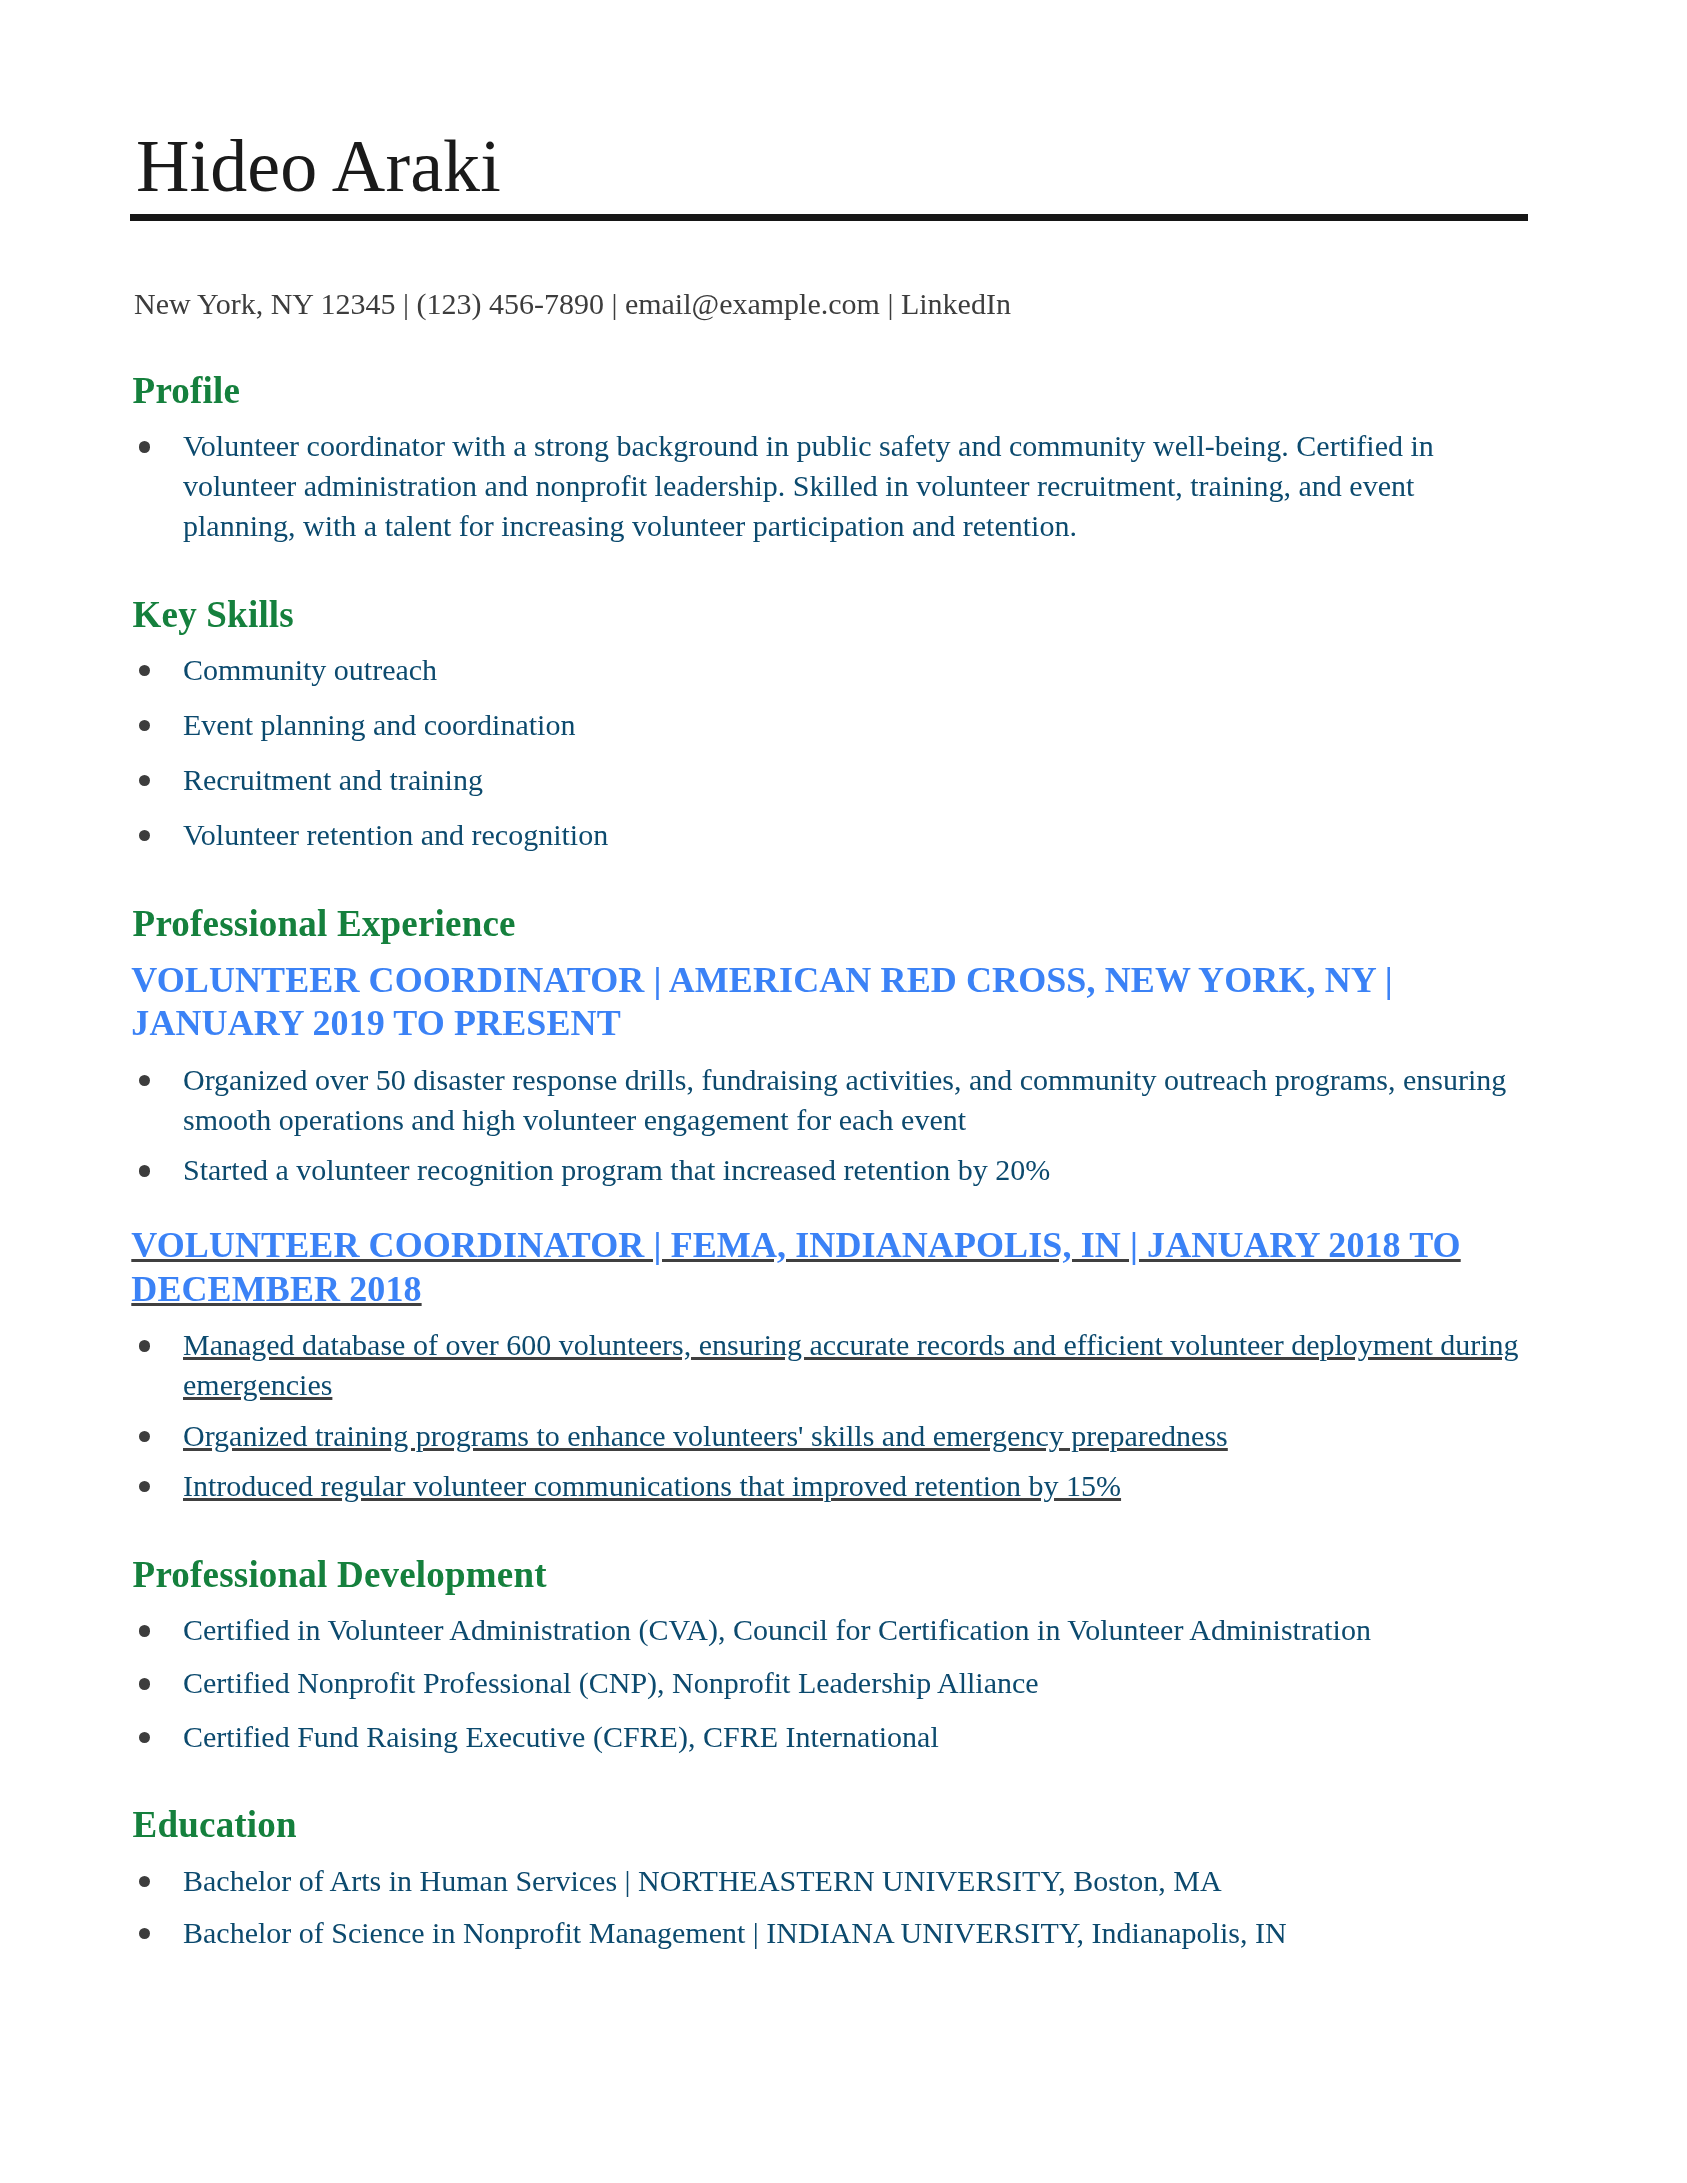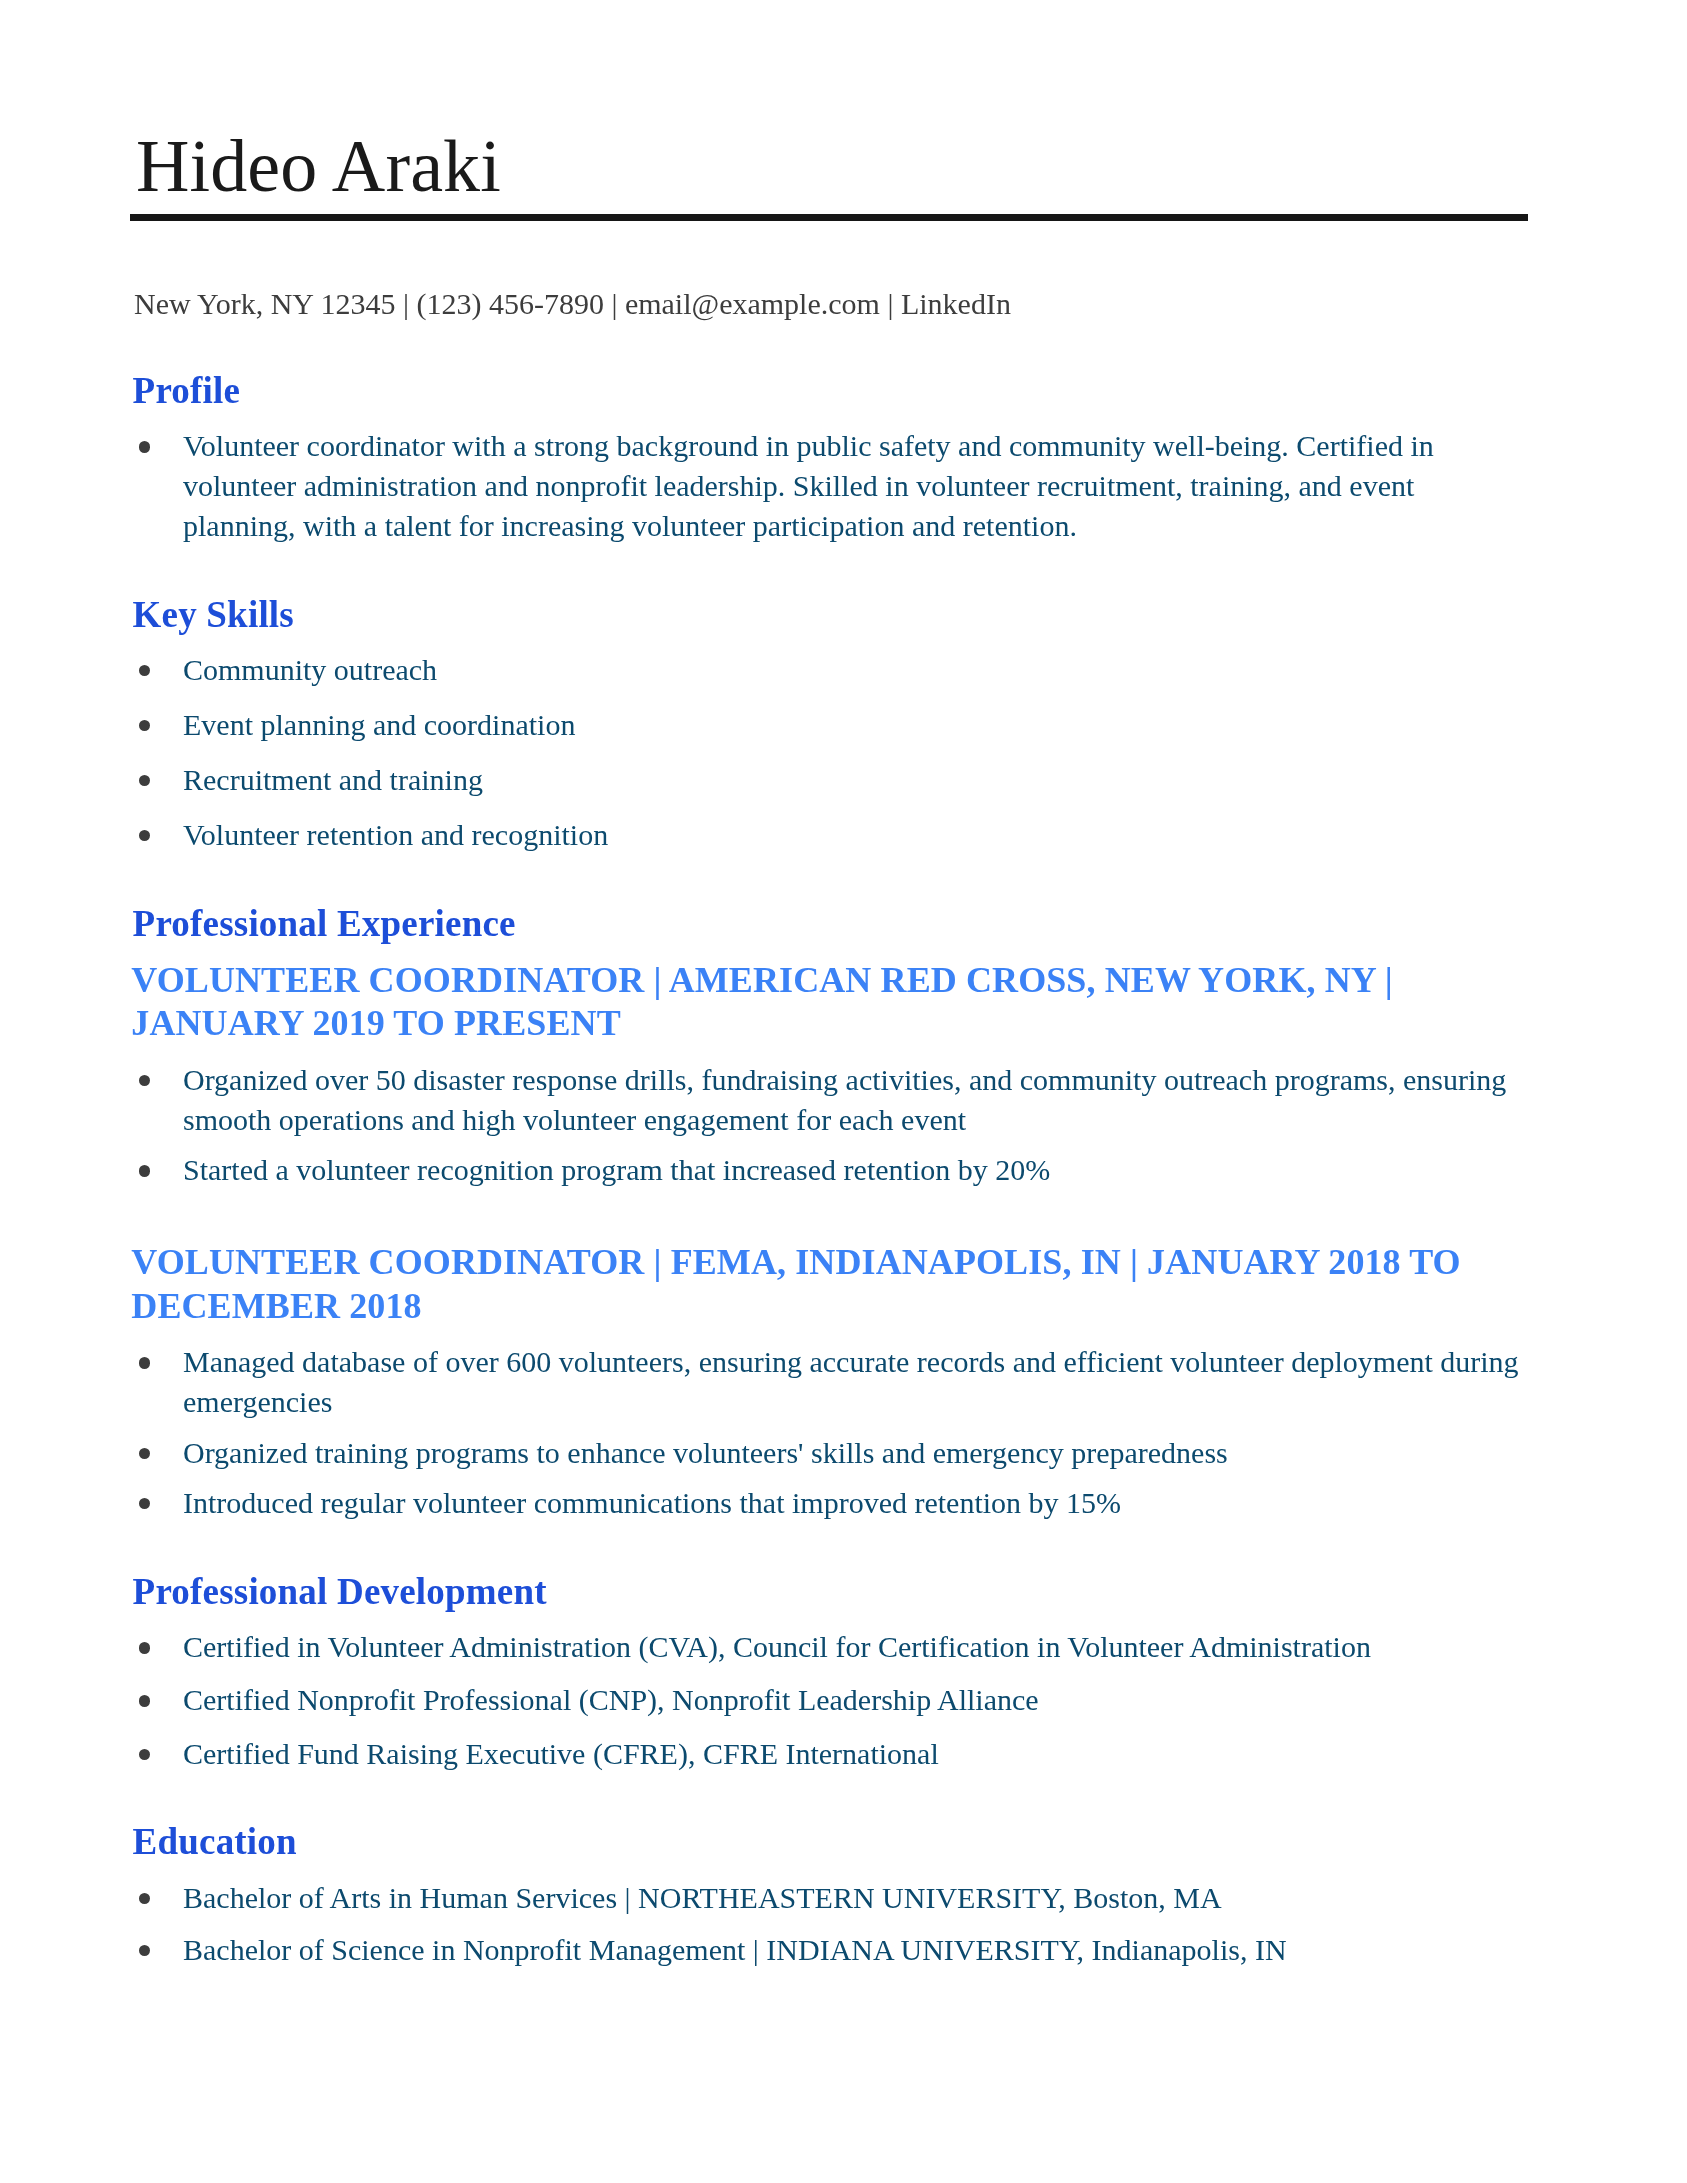--- a/index.html
+++ b/index.html
@@ -47,21 +47,21 @@
     white-space: nowrap;
     margin-top: 41px;
   }
   
   .section {
     margin-top: 49px;
   }
   .section-title {
     font-size: 37px;
     font-weight: 700;
-    color: #1d4ed8;
+    color: #15803d;
     line-height: 1.1;
     margin: 0 0 14.6px 2.6px;
     letter-spacing: 0.2px;
   }
   
   ul.bullets {
     list-style: none;
     margin: 0;
     padding: 0;
   }
@@ -92,21 +92,21 @@
     max-width: 1383px;
   }
   ul.bullets.edu > li {
     margin-bottom: 12px;
   }
   ul.bullets.dev > li {
     margin-bottom: 13.2px;
   }
   
   .job { margin-top: 0; }
-  .job + .job { margin-top: 51px; }
+  .job + .job { margin-top: 34px; text-decoration: underline; }
   .job-title {
     font-size: 36px;
     font-weight: 700;
     color: #3b82f6;
     line-height: 1.2;
     margin: 0 0 14.6px 1.3px;
     letter-spacing: 0.1px;
   }
   .profile-list > li { max-width: 1363px; }
 </style>

